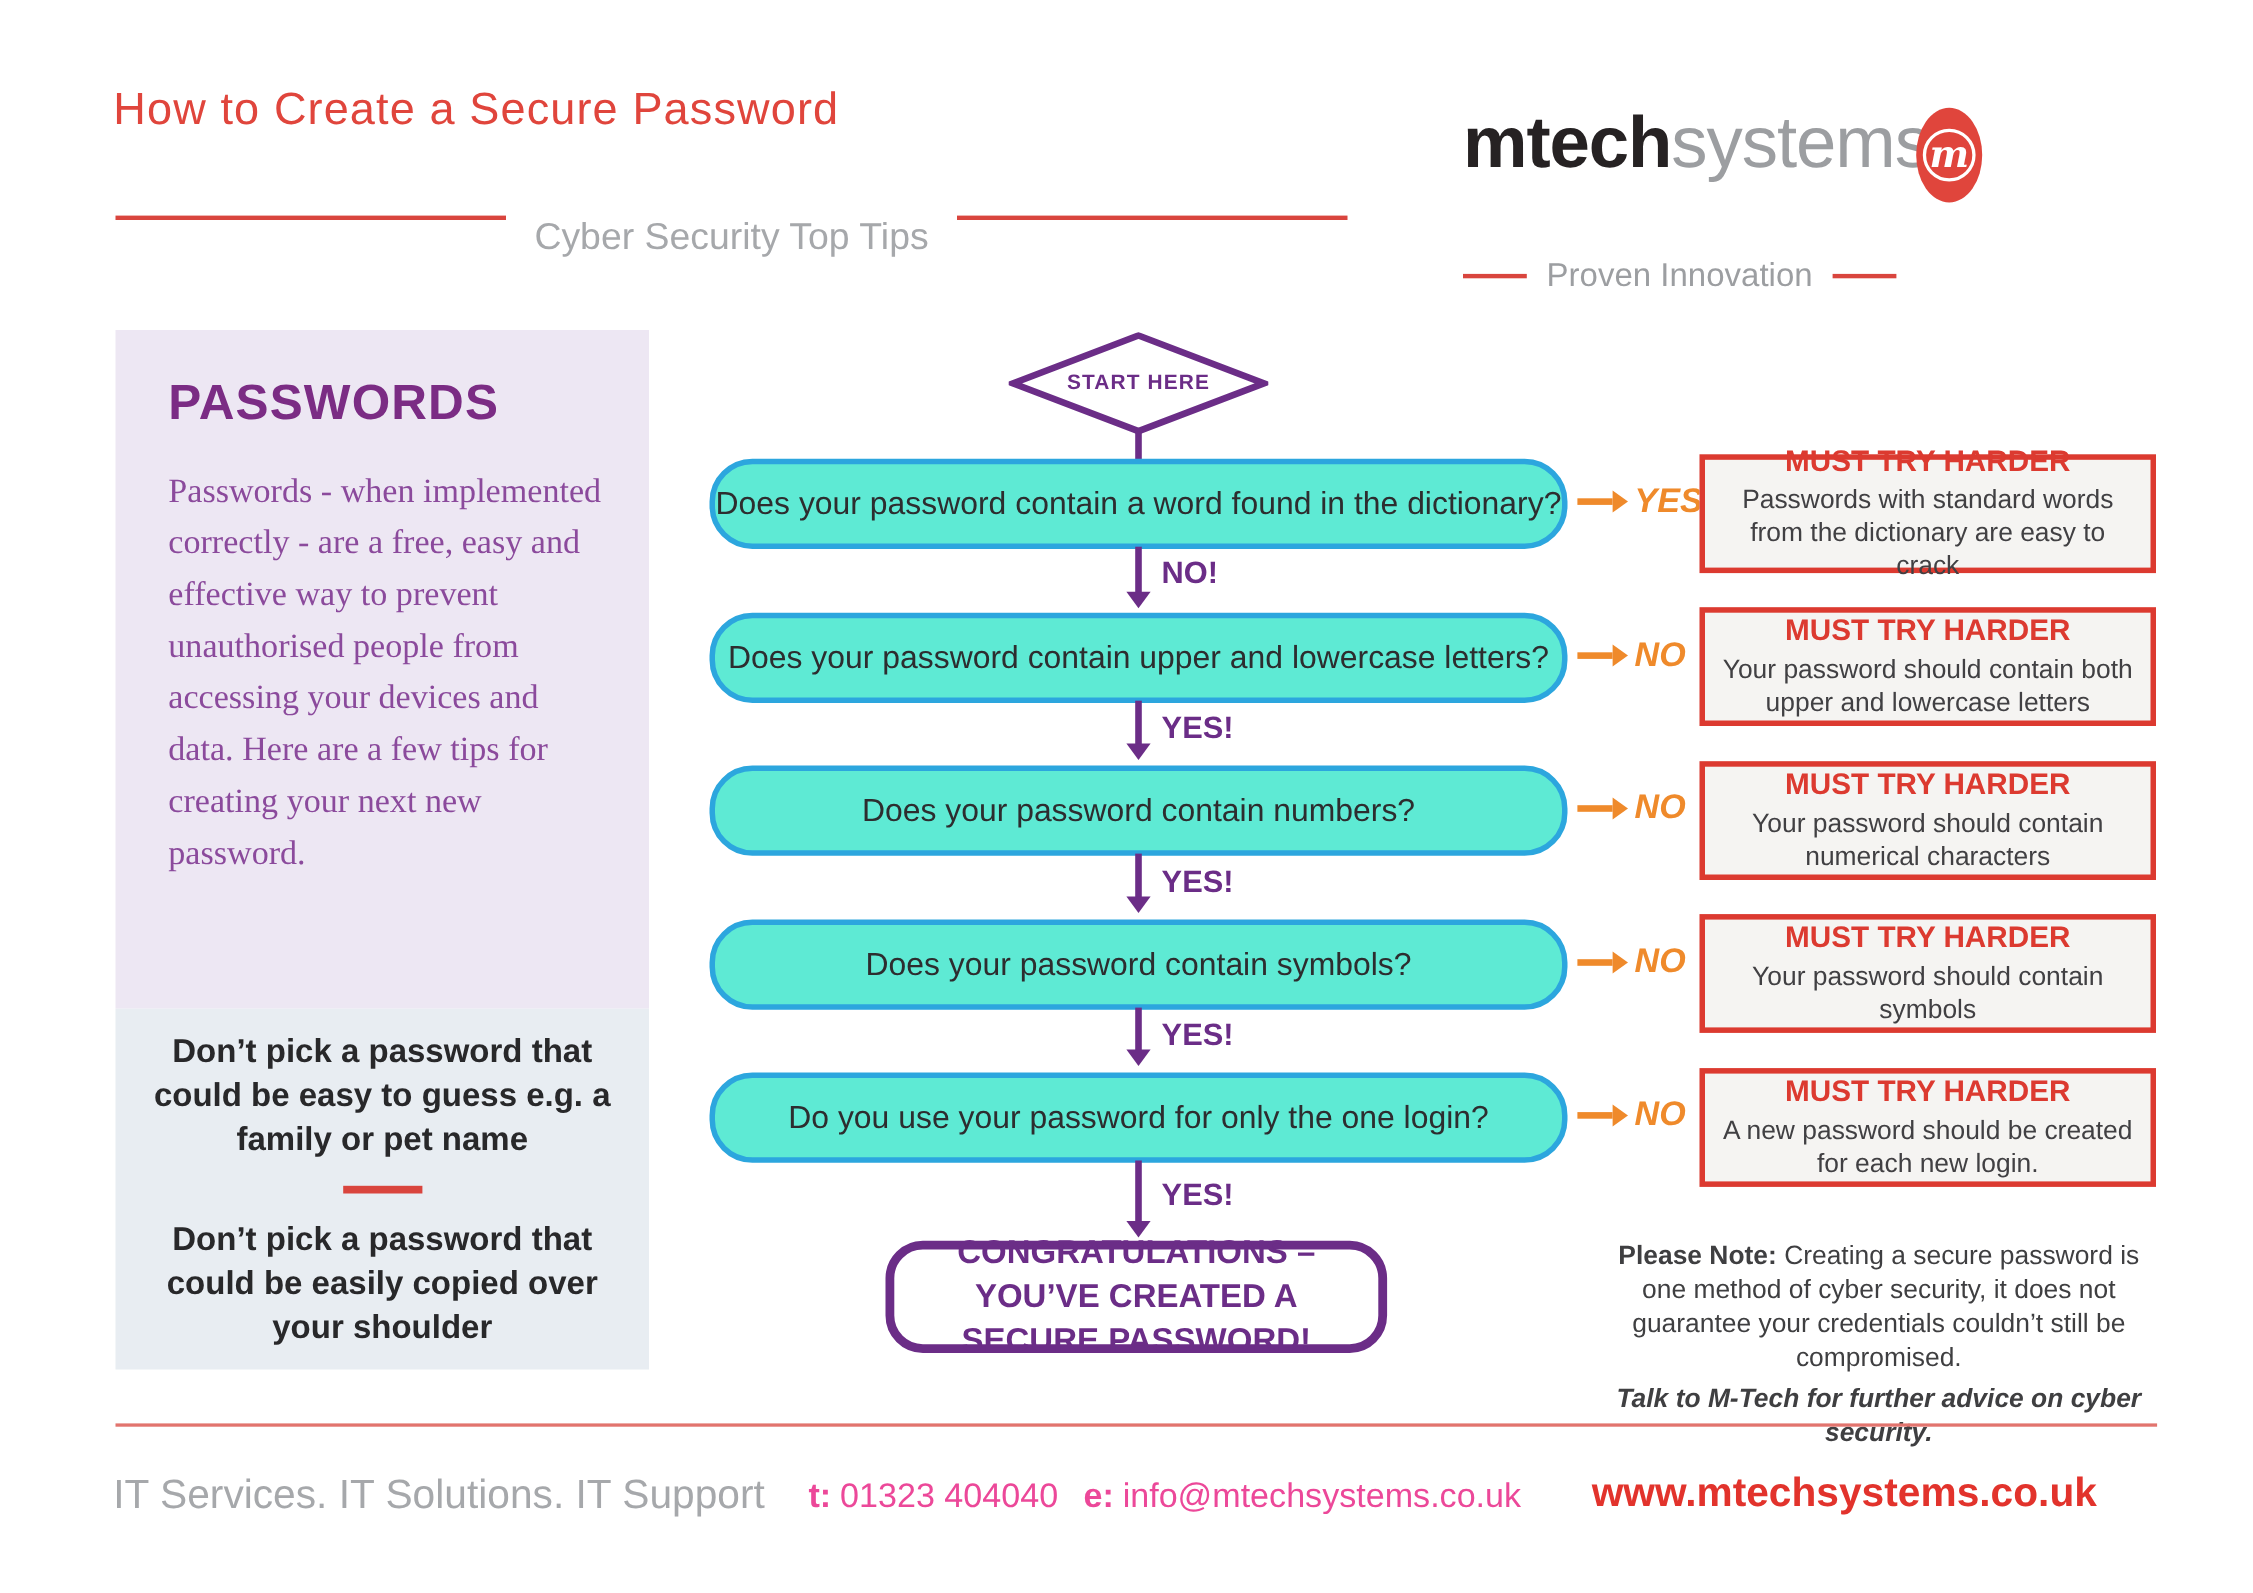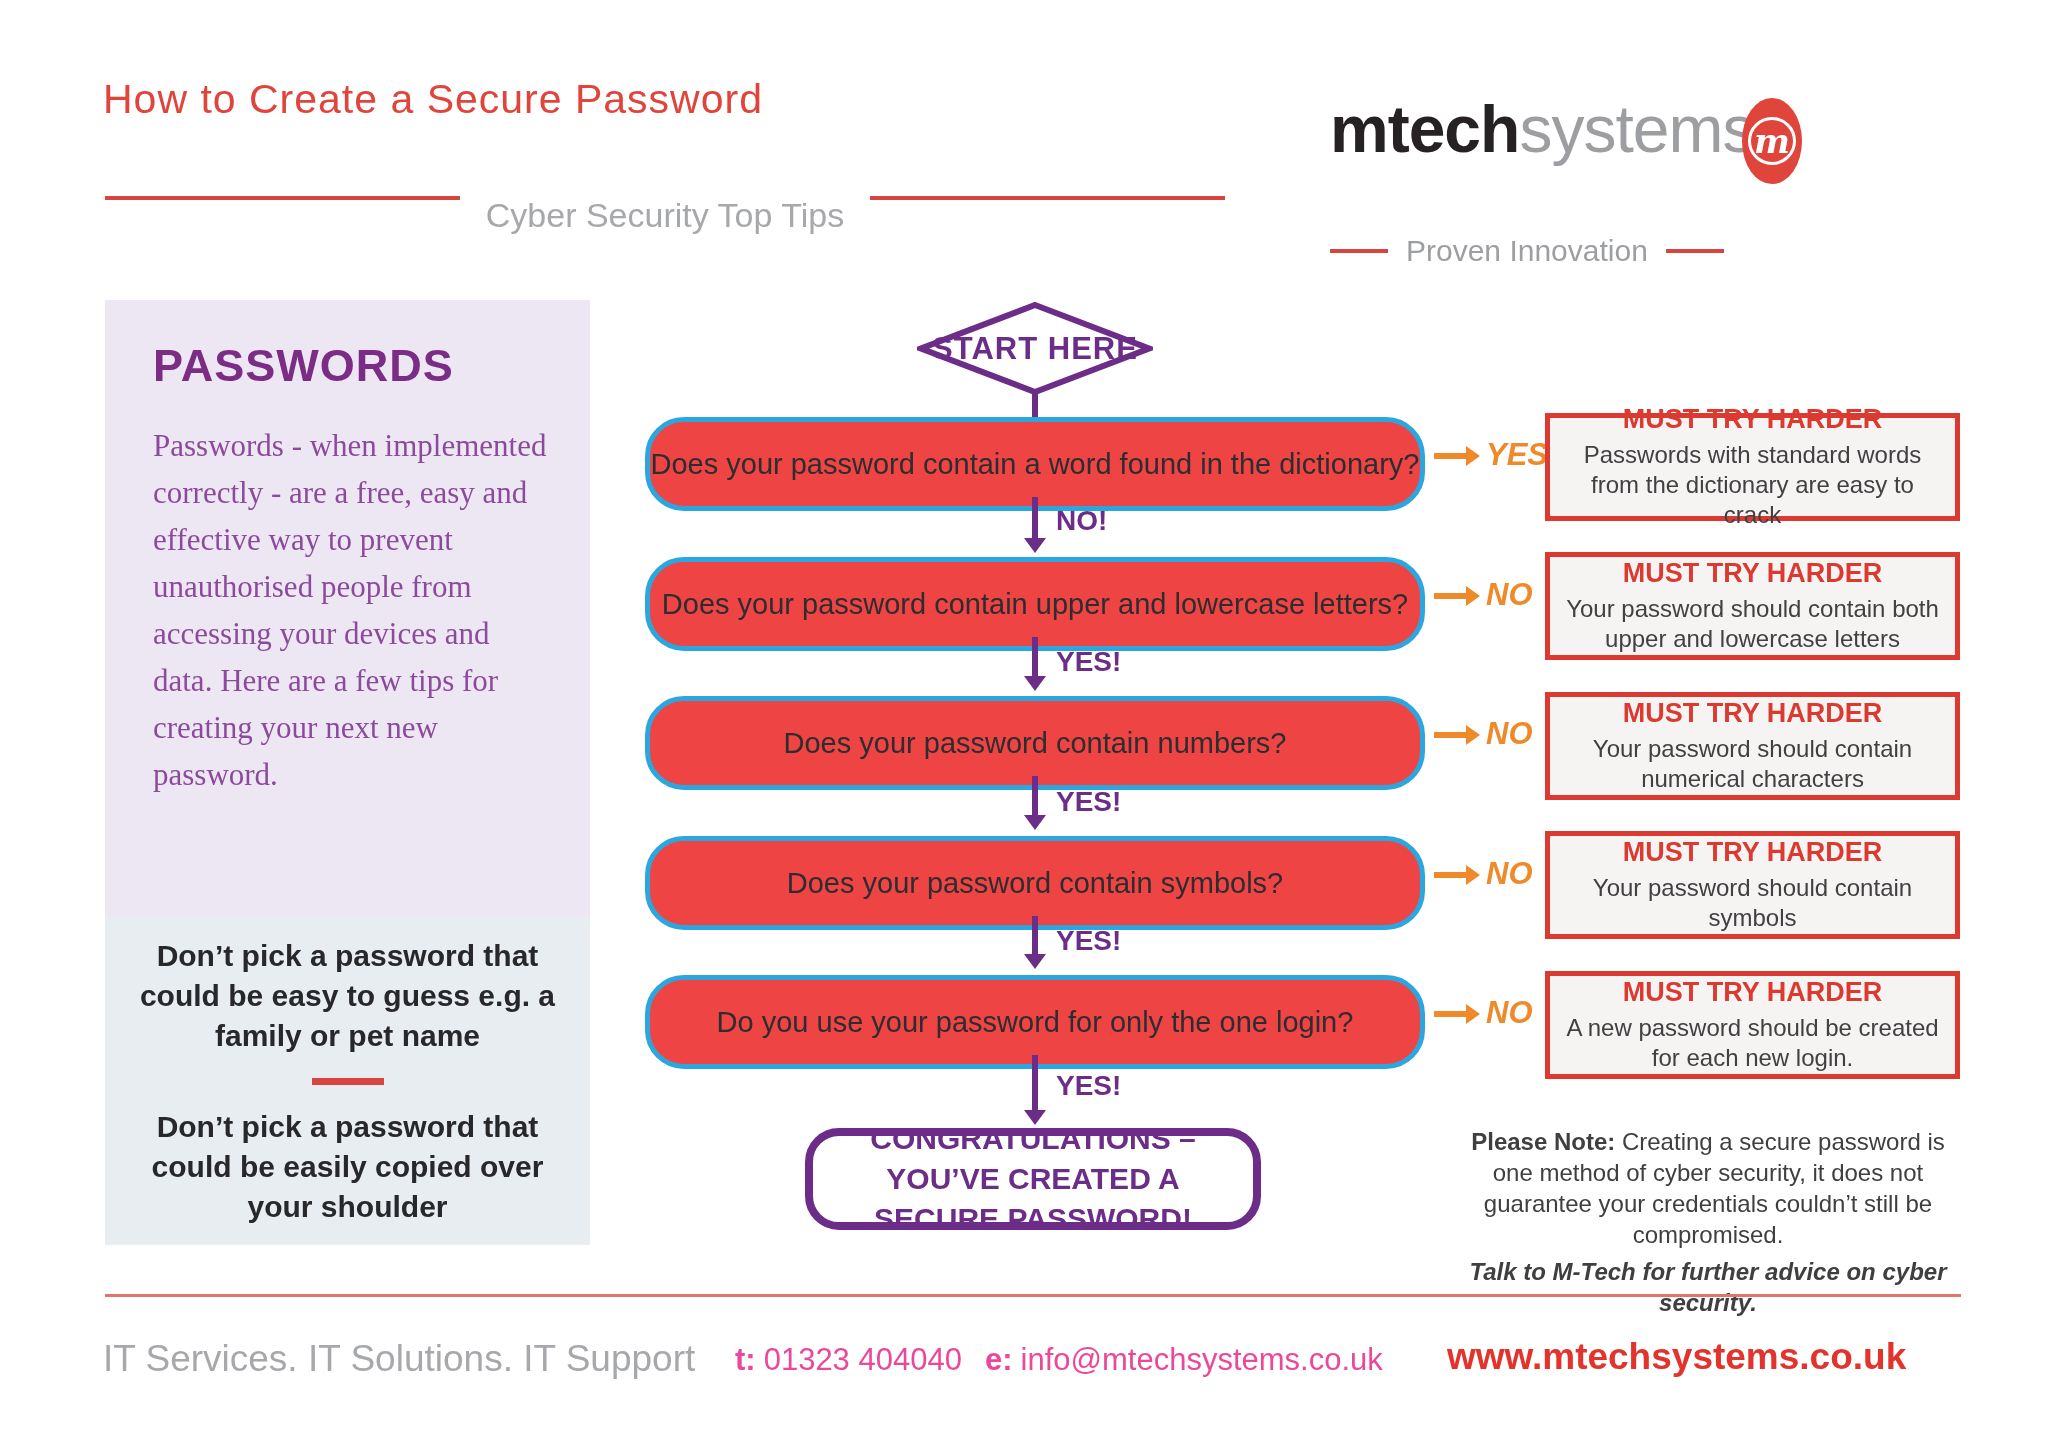--- a/index.html
+++ b/index.html
@@ -33,24 +33,24 @@
   .sidebar-intro { font-size:31px; line-height:47px; color:#8b4a9c;font-family:Liberation Serif, serif; }
   .panel-bottom { left:105px; top:917px; width:485px; height:328px; background:#e8edf2;
                 display:flex; flex-direction:column; align-items:center; justify-content:center;
                 gap:22px; text-align:center; padding:0 18px; }
   .tip { font-weight:bold; font-size:30px; line-height:40px; color:#28282a; }
   .tip-divider { width:72px; height:7px; background:#d9453e; }
 
   
   .diamond-wrap { left:917px; top:302px; width:236px; height:93px; }
   .diamond-label { left:917px; top:302px; width:236px; height:93px; display:flex; align-items:center;
-                justify-content:center; font-weight:bold; font-size:31px; letter-spacing:1px; color:#6b2d87; }
+                justify-content:center; font-weight:bold; font-size:19px; letter-spacing:1px; color:#6b2d87; }
   .stem { left:1032px; top:392px; width:6px; height:27px; background:#6b2d87; }
 
-  .qbox { left:645px; width:780px; height:94px; background:#ef4444; border:5px solid #2ca6de;
+  .qbox { left:645px; width:780px; height:82px; background:#5eead4; border:5px solid #2ca6de;
           border-radius:39px; display:flex; align-items:center; justify-content:center;
           font-size:29px; color:#2d2d2f; text-align:center; }
   .q1{top:417px}.q2{top:557px}.q3{top:696px}.q4{top:836px}.q5{top:975px}
 
   .down-arrow { left:1032px; width:6px; background:#6b2d87; }
   .down-arrow::after { content:''; position:absolute; bottom:-14px; left:-8px;
           border-left:11px solid transparent; border-right:11px solid transparent;
           border-top:15px solid #6b2d87; }
   .da1{top:497px;height:42px}.da2{top:637px;height:40px}.da3{top:776px;height:40px}
   .da4{top:916px;height:39px}.da5{top:1055px;height:56px}

